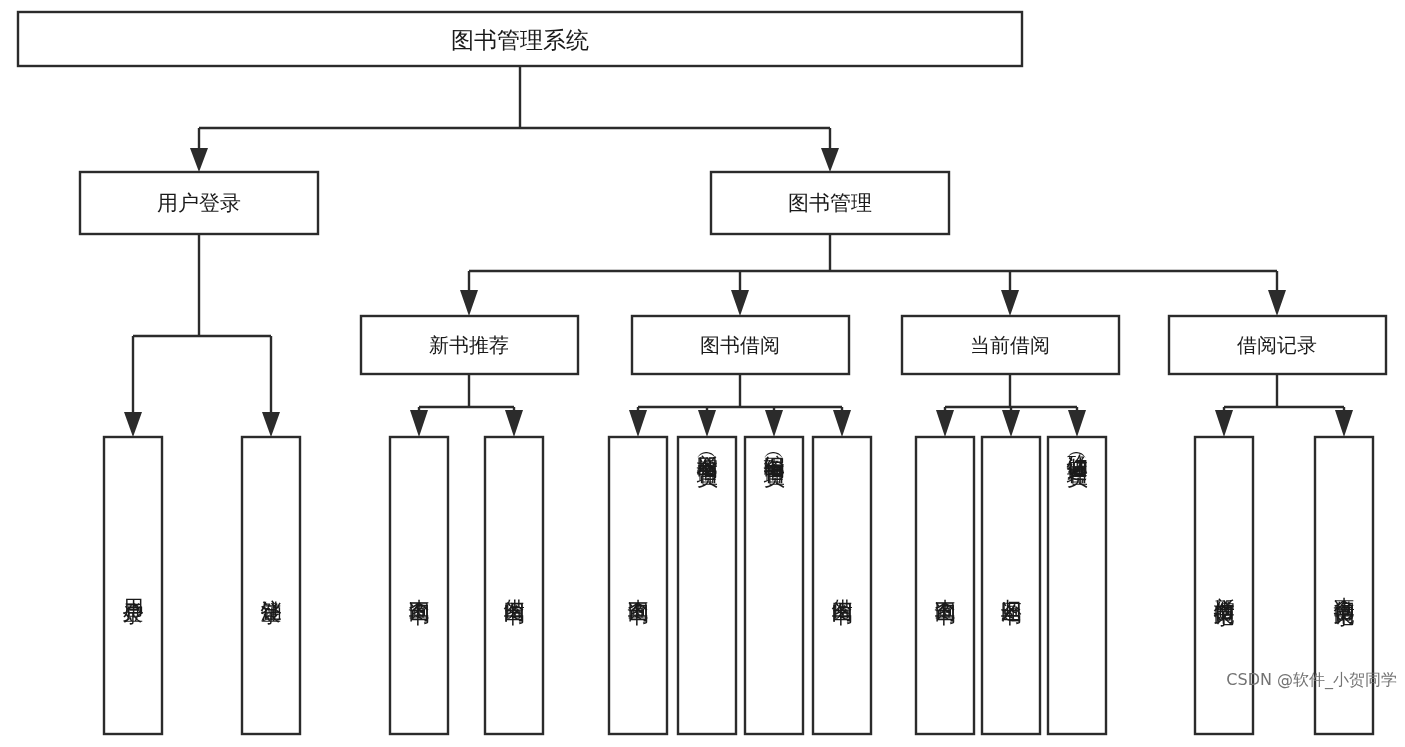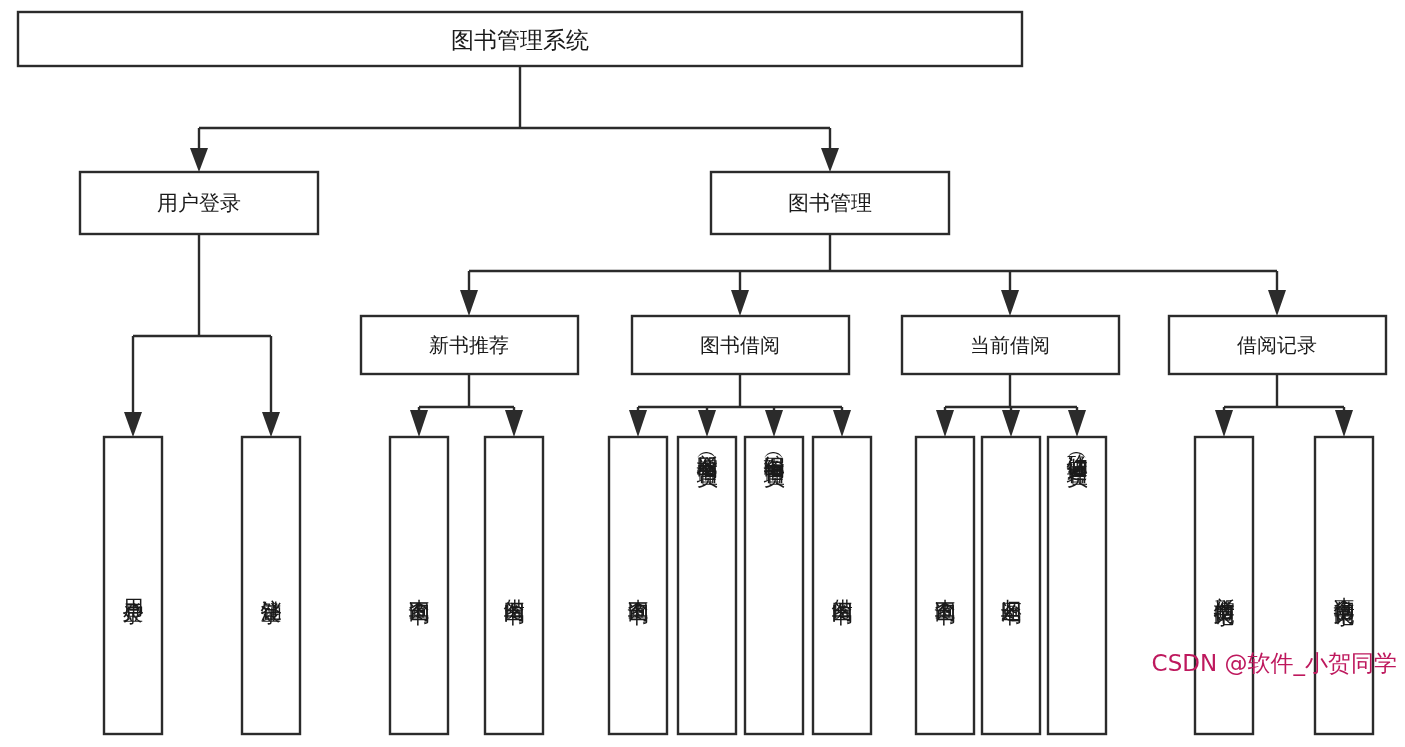--- a/index.html
+++ b/index.html
@@ -61,24 +61,24 @@
     display: flex;
     align-items: center;
     justify-content: center;
     text-align: center;
     white-space: nowrap;
     pointer-events: none;
   }
   .watermark {
     position: absolute;
     right: 8px;
-    bottom: 16px;
-    font-family: "DejaVu Sans", "Liberation Sans", sans-serif;
-    font-size: 23px;
-    color: #be185d;
+    bottom: 4px;
+    font-family: "DejaVu Sans", "Liberation Sans", sans-serif;
+    font-size: 16px;
+    color: #737373;
     white-space: nowrap;
   }
 </style>
 </head>
 <body>
 
 <div id="diagram-root">
 
   <svg id="tree-svg" viewBox="0 0 1405 747">
     <defs></defs>

